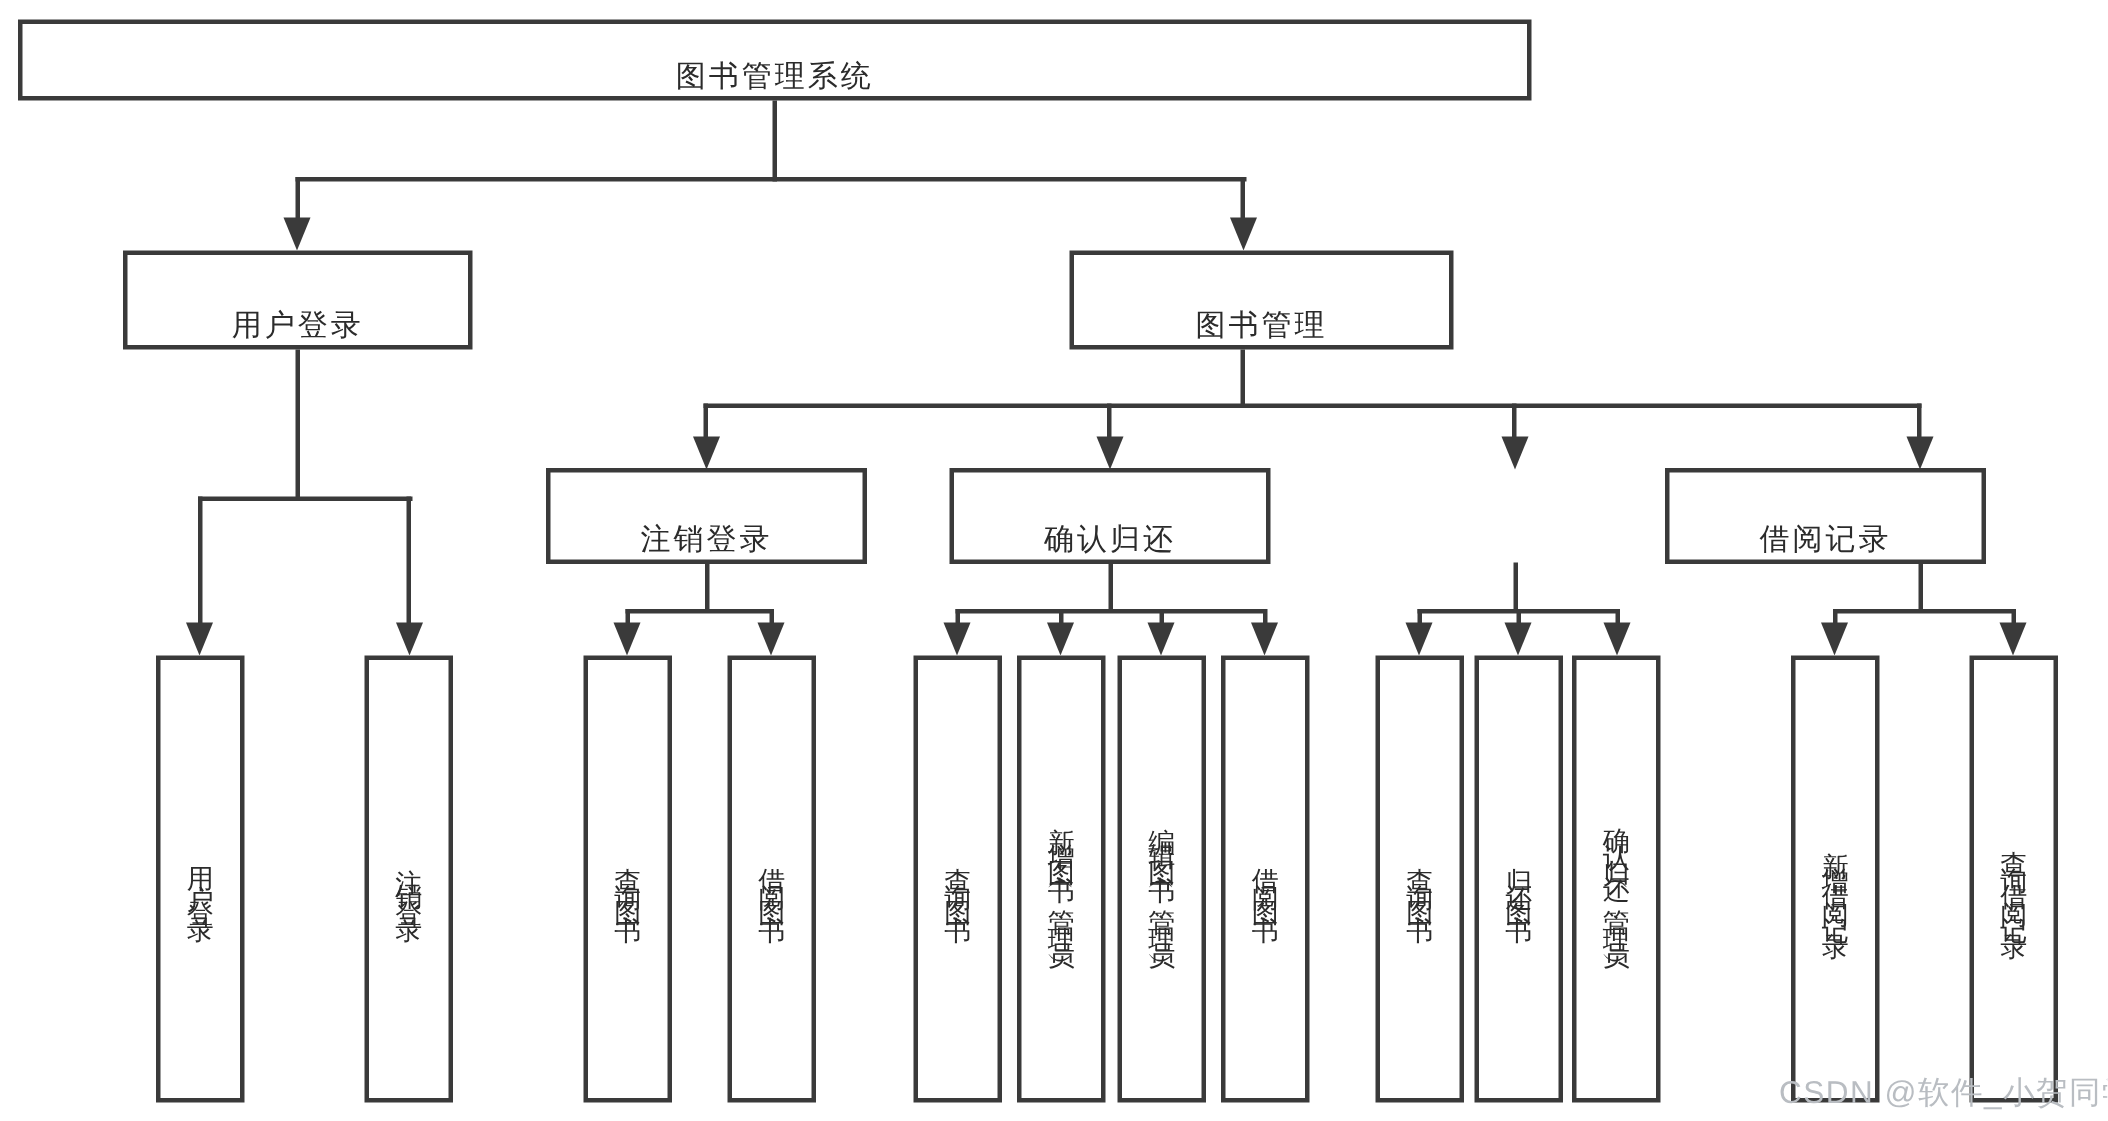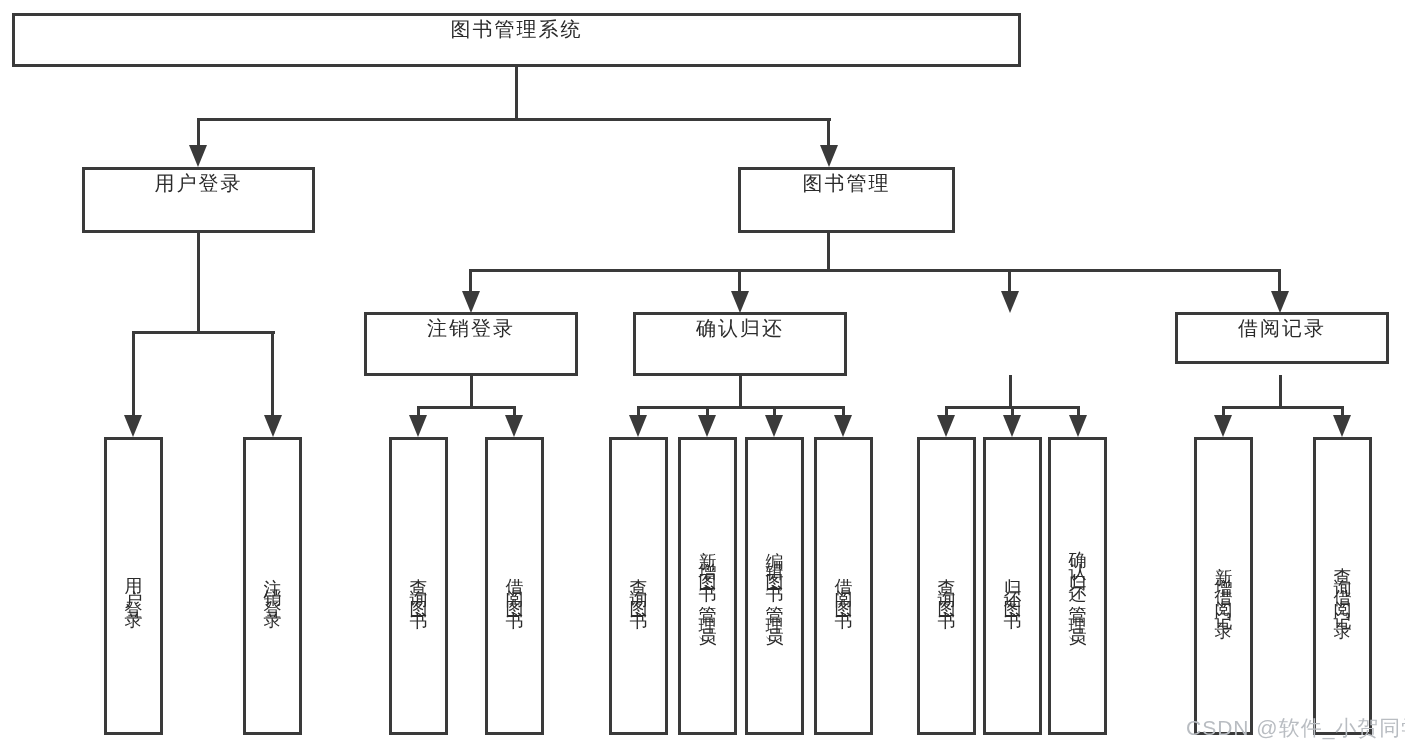--- a/index.html
+++ b/index.html
@@ -10,21 +10,21 @@
   
   .ln{position:absolute;background:#3a3a3a;}
   .arr{
     position:absolute;width:0;height:0;
     border-left:9px solid transparent;border-right:9px solid transparent;
     border-top:22px solid #3a3a3a;
   }
   
   .hbox{
     position:absolute;box-sizing:border-box;background:#ffffff;
-    border:3px solid #3a3a3a;display:flex;align-items:flex-start;justify-content:center;
+    border:3px solid #3a3a3a;display:flex;align-items:flex-end;justify-content:center;
     z-index:2;
   }
   .hbox span{font-size:20px;letter-spacing:2px;white-space:nowrap;}
   
   .vbox{
     position:absolute;box-sizing:border-box;background:#ffffff;
     border:3px solid #3a3a3a;display:flex;align-items:center;justify-content:center;
     width:59px;height:298px;top:437px;z-index:2;
   }
   .vbox span{
@@ -100,31 +100,31 @@
   <div class="arr" style="left:1214px;top:415px"></div>
   <div class="arr" style="left:1333px;top:415px"></div>
 
   <div class="hbox" style="left:12px;top:13px;width:1009px;height:54px">
     <span>图书管理系统</span>
   </div>
 
   <div class="hbox" style="left:82px;top:167px;width:233px;height:66px">
     <span>用户登录</span>
   </div>
-  <div class="hbox" style="left:738px;top:167px;width:217px;height:66px">
+  <div class="hbox" style="left:713px;top:167px;width:256px;height:66px">
     <span>图书管理</span>
   </div>
 
   <div class="hbox" style="left:364px;top:312px;width:214px;height:64px">
     <span>注销登录</span>
   </div>
   <div class="hbox" style="left:633px;top:312px;width:214px;height:64px">
     <span>确认归还</span>
   </div>
-  <div class="hbox" style="left:1175px;top:312px;width:214px;height:52px">
+  <div class="hbox" style="left:1110px;top:312px;width:214px;height:64px">
     <span>借阅记录</span>
   </div>
 
   <div class="vbox" style="left:104px">
     <span>用户登录</span>
   </div>
   <div class="vbox" style="left:243px">
     <span>注销登录</span>
   </div>
 

